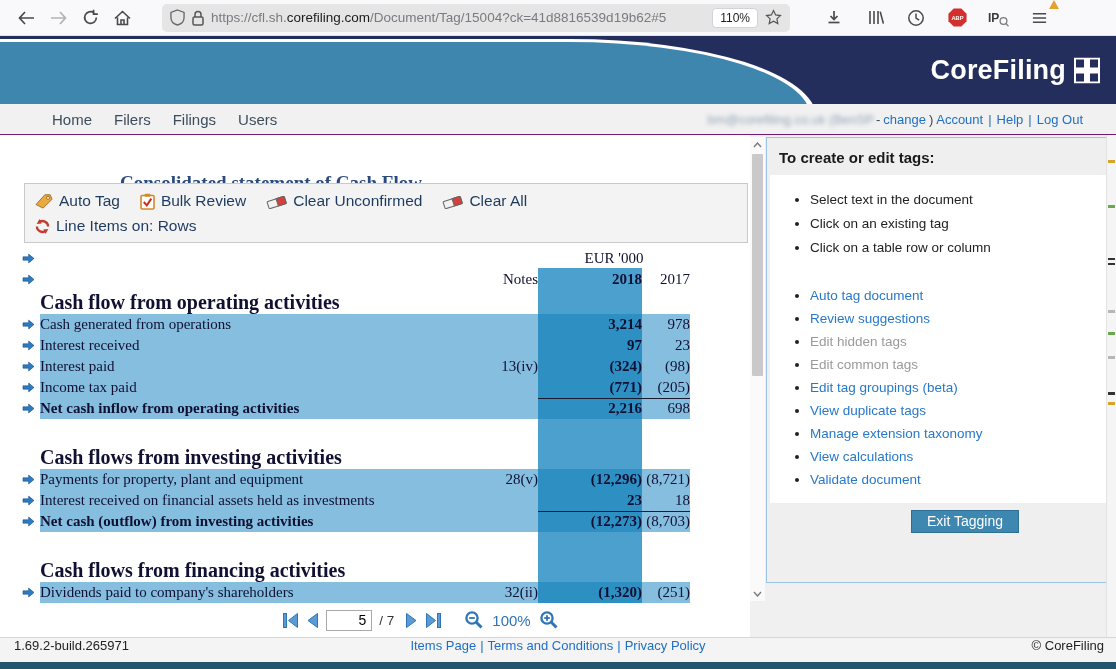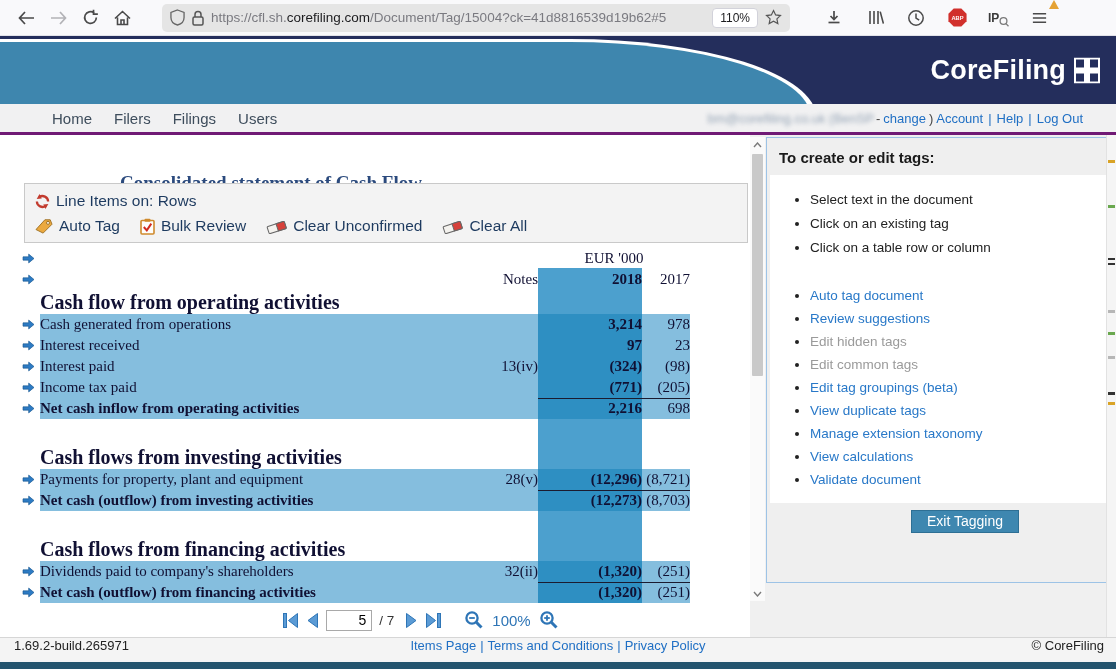--- a/index.html
+++ b/index.html
@@ -35,21 +35,21 @@
 
   
   .site-header { position: relative; height: 68px; background: #242e5c; overflow: hidden; }
   .curve-white { position: absolute; left: 0; top: 3px; width: 816px; height: 130px; background: #fff; border-top-right-radius: 246px 78px; }
   .curve-blue  { position: absolute; left: 0; top: 6px; width: 810px; height: 130px; background: #3e86ae; border-top-right-radius: 240px 74px; }
   .logo { position: absolute; right: 16px; top: 50%; transform: translateY(-50%); display: flex; align-items: center; gap: 8px; }
   .logo-text { color: #fff; font-size: 27px; font-weight: bold; letter-spacing: 0.2px; }
 
   
   .nav-bar {
-    height: 31px; background: #f1f1f2; border-bottom: 3px solid #701a75;
+    height: 31px; background: #f1f1f2; border-bottom: 1px solid #701a75;
     display: flex; align-items: center; font-size: 15px; color: #3e4d5c;
   }
   .nav-item { margin-left: 22px; cursor: pointer; }
   .nav-item:first-child { margin-left: 52px; }
   .user-area { margin-left: auto; padding-right: 30px; font-size: 13px; color: #444; display: flex; align-items: center; white-space: nowrap; }
   .user-email { color: #96a5b6; filter: blur(2px); margin-right: 2px; }
   .ulink { color: #1f6fc4; margin: 0 3px; cursor: pointer; }
   .upipe { color: #1f6fc4; margin: 0 2px; }
 
   
@@ -257,31 +257,20 @@
       <span class="ulink">Log Out</span>
     </span>
   </div>
 
   <div class="content">
 
     <div class="doc-area">
       <div class="doc-title">Consolidated statement of Cash Flow</div>
 
       <div class="tag-toolbar">
-        <div class="tt-row">
-          <span class="tt-item">
-            <svg width="15" height="15" viewBox="0 0 16 16">
-                <path d="M14 8 A6 6 0 0 0 4.4 3.4" fill="none" stroke="#c23b2e" stroke-width="2.4"></path>
-                <path d="M2 8 A6 6 0 0 0 11.6 12.6" fill="none" stroke="#c23b2e" stroke-width="2.4"></path>
-                <path d="M4.8 0 L1.8 5.4 L7.2 4.8 z" fill="#c23b2e"></path>
-                <path d="M11.2 16 L14.2 10.6 L8.8 11.2 z" fill="#c23b2e"></path>
-              </svg>
-            <span>Line Items on: Rows</span>
-          </span>
-        </div>
         <div class="tt-row">
           <span class="tt-item">
             <svg width="18" height="16" viewBox="0 0 20 18">
                 <path d="M1 13 L11 2 h6 l2 5 -10 10 z" fill="#eba93f" stroke="#9a6b1d" stroke-width="1"></path>
                 <circle cx="14.5" cy="5.5" r="1.7" fill="#f7f3ea" stroke="#9a6b1d"></circle>
               </svg>
             <span>Auto Tag</span>
           </span>
           <span class="tt-item">
             <svg width="15" height="17" viewBox="0 0 15 17">
@@ -303,20 +292,31 @@
           <span class="tt-item">
             <svg width="21" height="15" viewBox="0 0 21 15">
                 <g transform="rotate(-18 10 8)">
                   <rect x="1.5" y="5" width="18" height="7.5" rx="1" fill="#f4f2ee" stroke="#666"></rect>
                   <path d="M11 5 h7.5 a1 1 0 0 1 1 1 v5.5 a1 1 0 0 1 -1 1 H11 z" fill="#d6403a" stroke="#666"></path>
                 </g>
               </svg>
             <span>Clear All</span>
           </span>
         </div>
+        <div class="tt-row">
+          <span class="tt-item">
+            <svg width="15" height="15" viewBox="0 0 16 16">
+                <path d="M14 8 A6 6 0 0 0 4.4 3.4" fill="none" stroke="#c23b2e" stroke-width="2.4"></path>
+                <path d="M2 8 A6 6 0 0 0 11.6 12.6" fill="none" stroke="#c23b2e" stroke-width="2.4"></path>
+                <path d="M4.8 0 L1.8 5.4 L7.2 4.8 z" fill="#c23b2e"></path>
+                <path d="M11.2 16 L14.2 10.6 L8.8 11.2 z" fill="#c23b2e"></path>
+              </svg>
+            <span>Line Items on: Rows</span>
+          </span>
+        </div>
       </div>
 
       <table class="fin">
         <colgroup>
             <col class="w-arr">
             <col class="w-lbl">
             <col class="w-nts">
             <col class="w-y1">
             <col class="w-y2">
           </colgroup>
@@ -421,20 +421,31 @@
         <tr class="r-data hl">
           <td class="arr">
                 <svg class="arw" viewBox="0 0 14 12">
                   <path d="M1 4.2 h6.2 V1.2 L13 6 L7.2 10.8 V7.8 H1 z"></path>
                 </svg>
               </td>
           <td class="lbl">Payments for property, plant and equipment</td>
           <td class="nts">28(v)</td>
           <td class="c18">(12,296)</td>
           <td class="c17">(8,721)</td>
+        </tr>
+        <tr class="r-data hl">
+          <td class="arr">
+                <svg class="arw" viewBox="0 0 14 12">
+                  <path d="M1 4.2 h6.2 V1.2 L13 6 L7.2 10.8 V7.8 H1 z"></path>
+                </svg>
+              </td>
+          <td class="lbl">Interest received on financial assets held as investments</td>
+          <td class="nts"></td>
+          <td class="c18">23</td>
+          <td class="c17">18</td>
         </tr>
         <tr class="r-tot hl tline">
           <td class="arr">
                 <svg class="arw" viewBox="0 0 14 12">
                   <path d="M1 4.2 h6.2 V1.2 L13 6 L7.2 10.8 V7.8 H1 z"></path>
                 </svg>
               </td>
           <td class="lbl">Net cash (outflow) from investing activities</td>
           <td class="nts"></td>
           <td class="c18">(12,273)</td>

